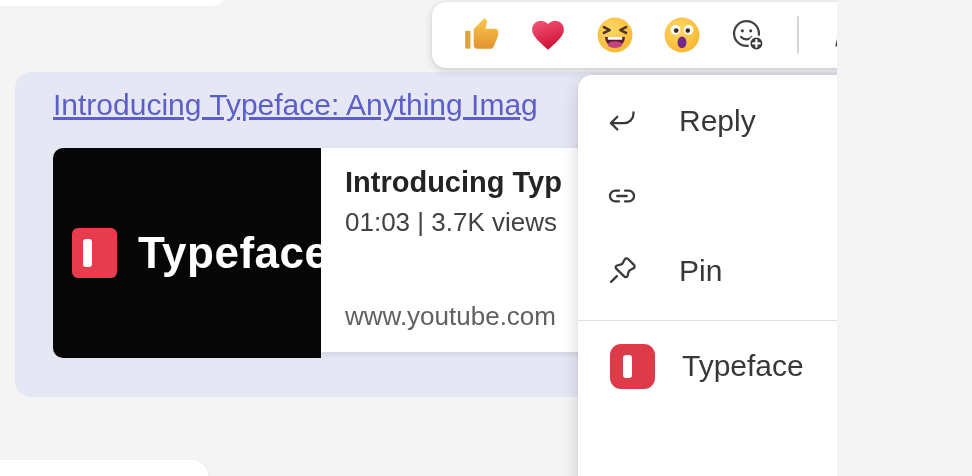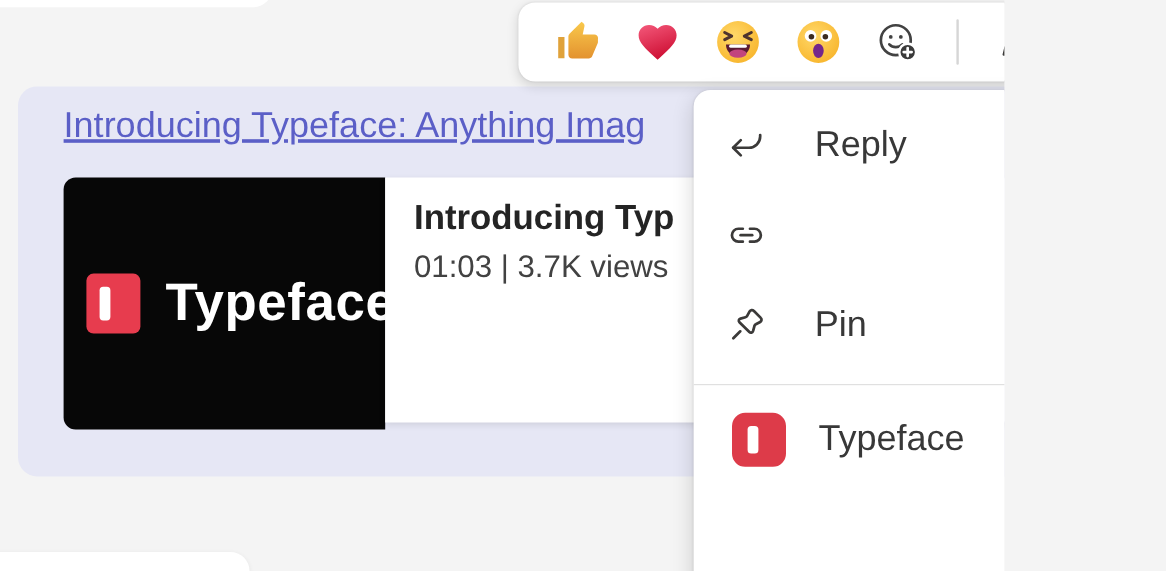--- a/index.html
+++ b/index.html
@@ -179,20 +179,21 @@
         <div class="logo-row">
           <div class="logo-sq">
             <div class="logo-bar"></div>
           </div>
           <div class="logo-text">Typeface</div>
         </div>
       </div>
       <div class="info-card">
         <div class="vid-title">Introducing Typ</div>
         <div class="vid-meta">01:03 | 3.7K views</div>
+        <div class="vid-domain">www.youtube.com</div>
       </div>
     </div>
   </div>
 
   <div class="next-bubble"></div>
 
   <div class="menu">
 
     <div class="menu-item">
       <span class="menu-icon">

